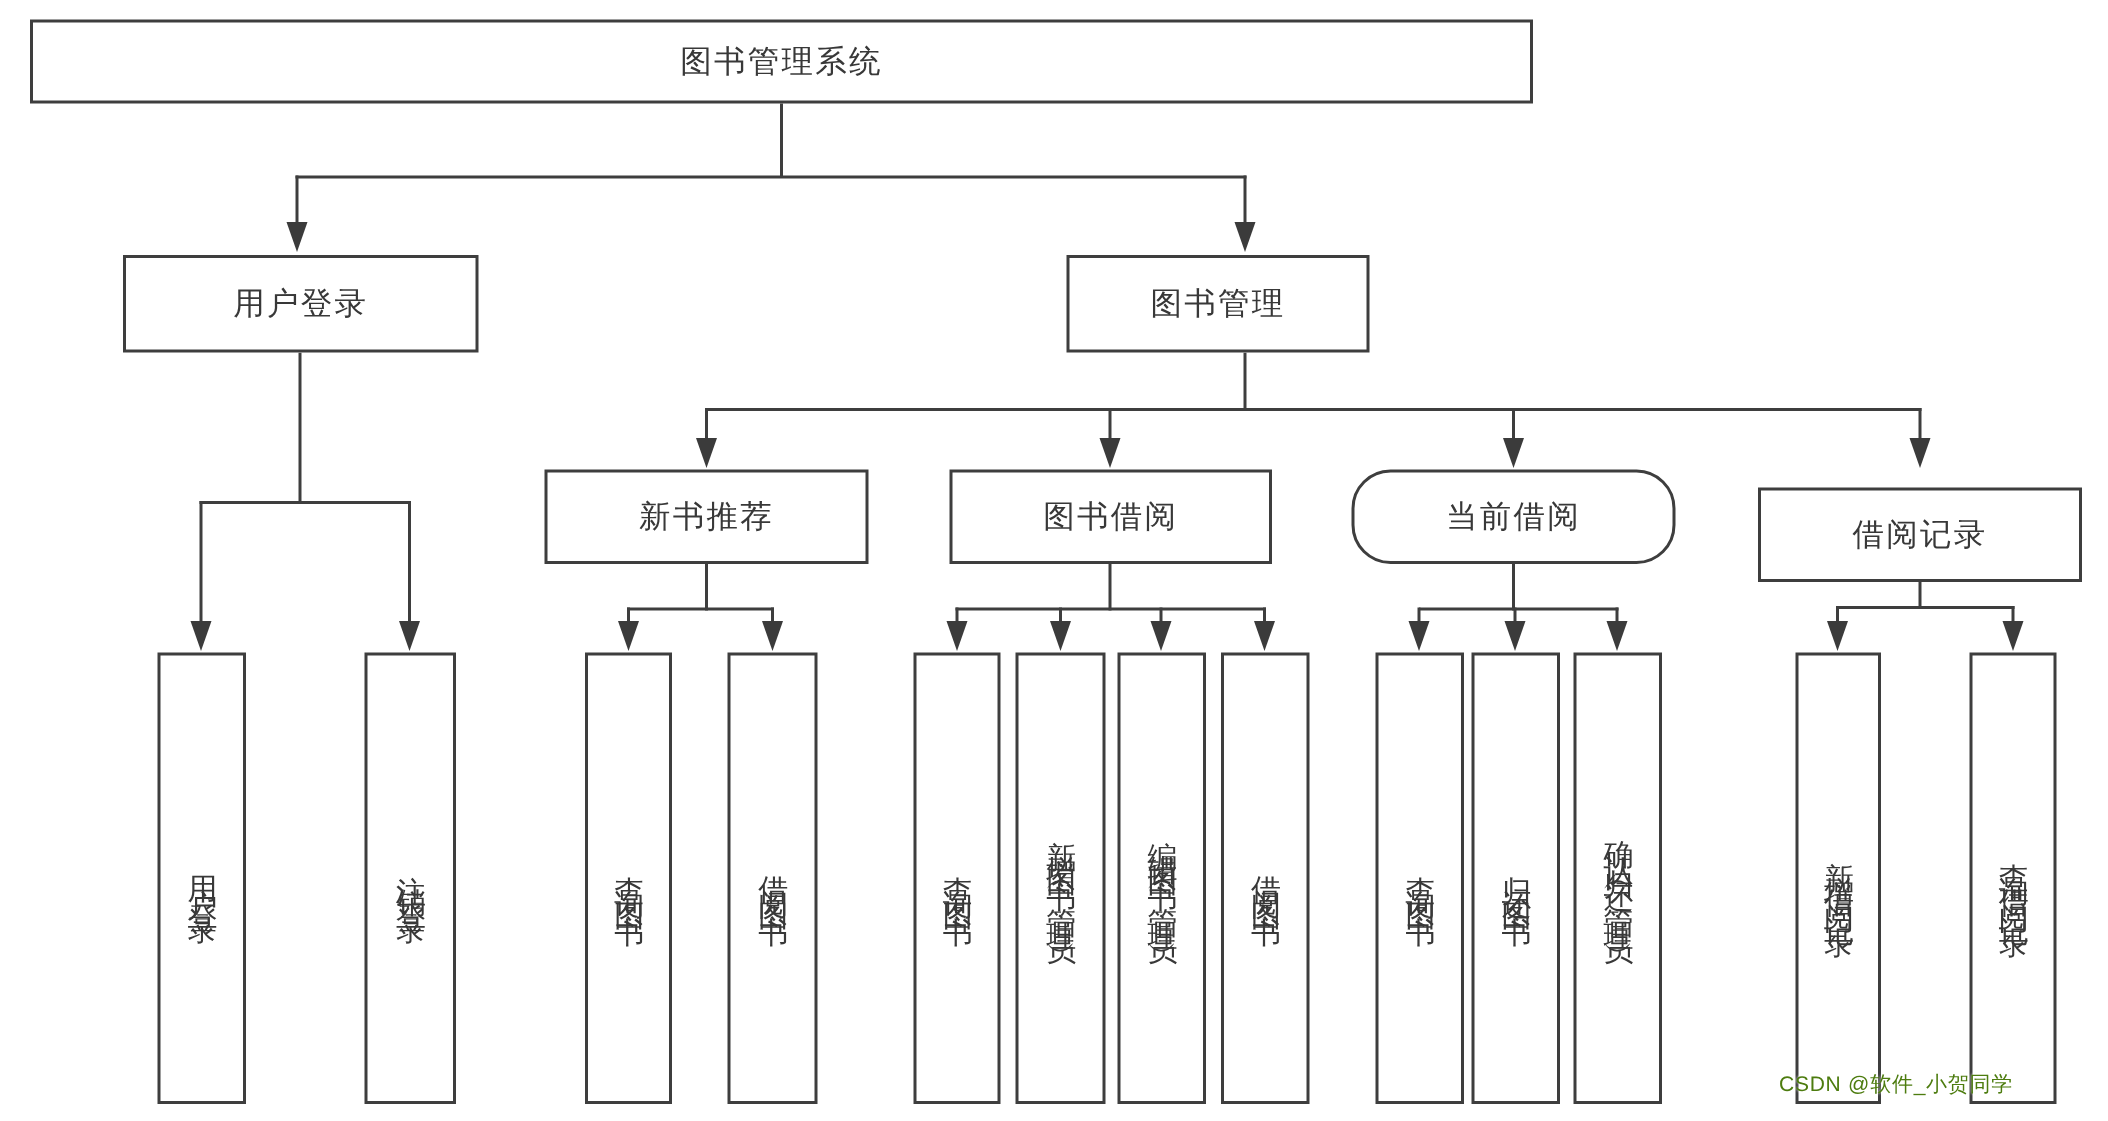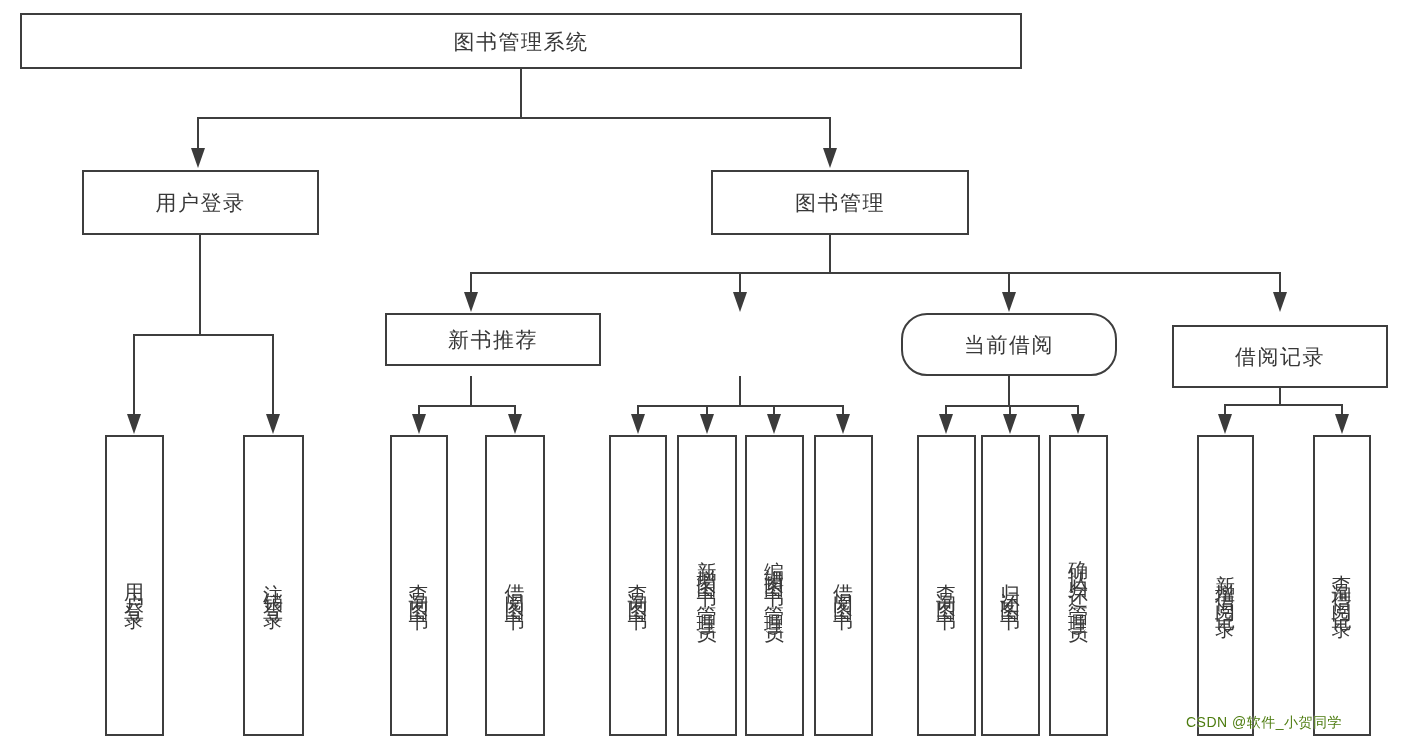--- a/index.html
+++ b/index.html
@@ -138,26 +138,29 @@
     </g>
   </svg>
 
   <div class="node hnode" style="left:20px; top:13px; width:1002px; height:56px;">
     <span>图书管理系统</span>
   </div>
 
   <div class="node hnode" style="left:82px; top:170px; width:237px; height:65px;">
     <span>用户登录</span>
   </div>
-  <div class="node hnode" style="left:711px; top:170px; width:258px; height:65px;">
+  <div class="node hnode" style="left:711px; top:170px; width:202px; height:65px;">
     <span>图书管理</span>
   </div>
 
-  <div class="node hnode" style="left:363px; top:313px; width:216px; height:53px;margin-left:22px;">
+  <div class="node hnode" style="left:363px; top:313px; width:216px; height:63px;">
     <span>新书推荐</span>
+  </div>
+  <div class="node hnode" style="left:633px; top:313px; width:215px; height:63px;">
+    <span>图书借阅</span>
   </div>
   <div class="node hnode" style="left:901px; top:313px; width:216px; height:63px;border-radius:26px;">
     <span>当前借阅</span>
   </div>
   <div class="node hnode" style="left:1172px; top:313px; width:216px; height:63px;margin-top:12px;">
     <span>借阅记录</span>
   </div>
 
   <div class="node leaf" style="left:105px; width:59px;">
     <span class="vtext">用户登录</span>

